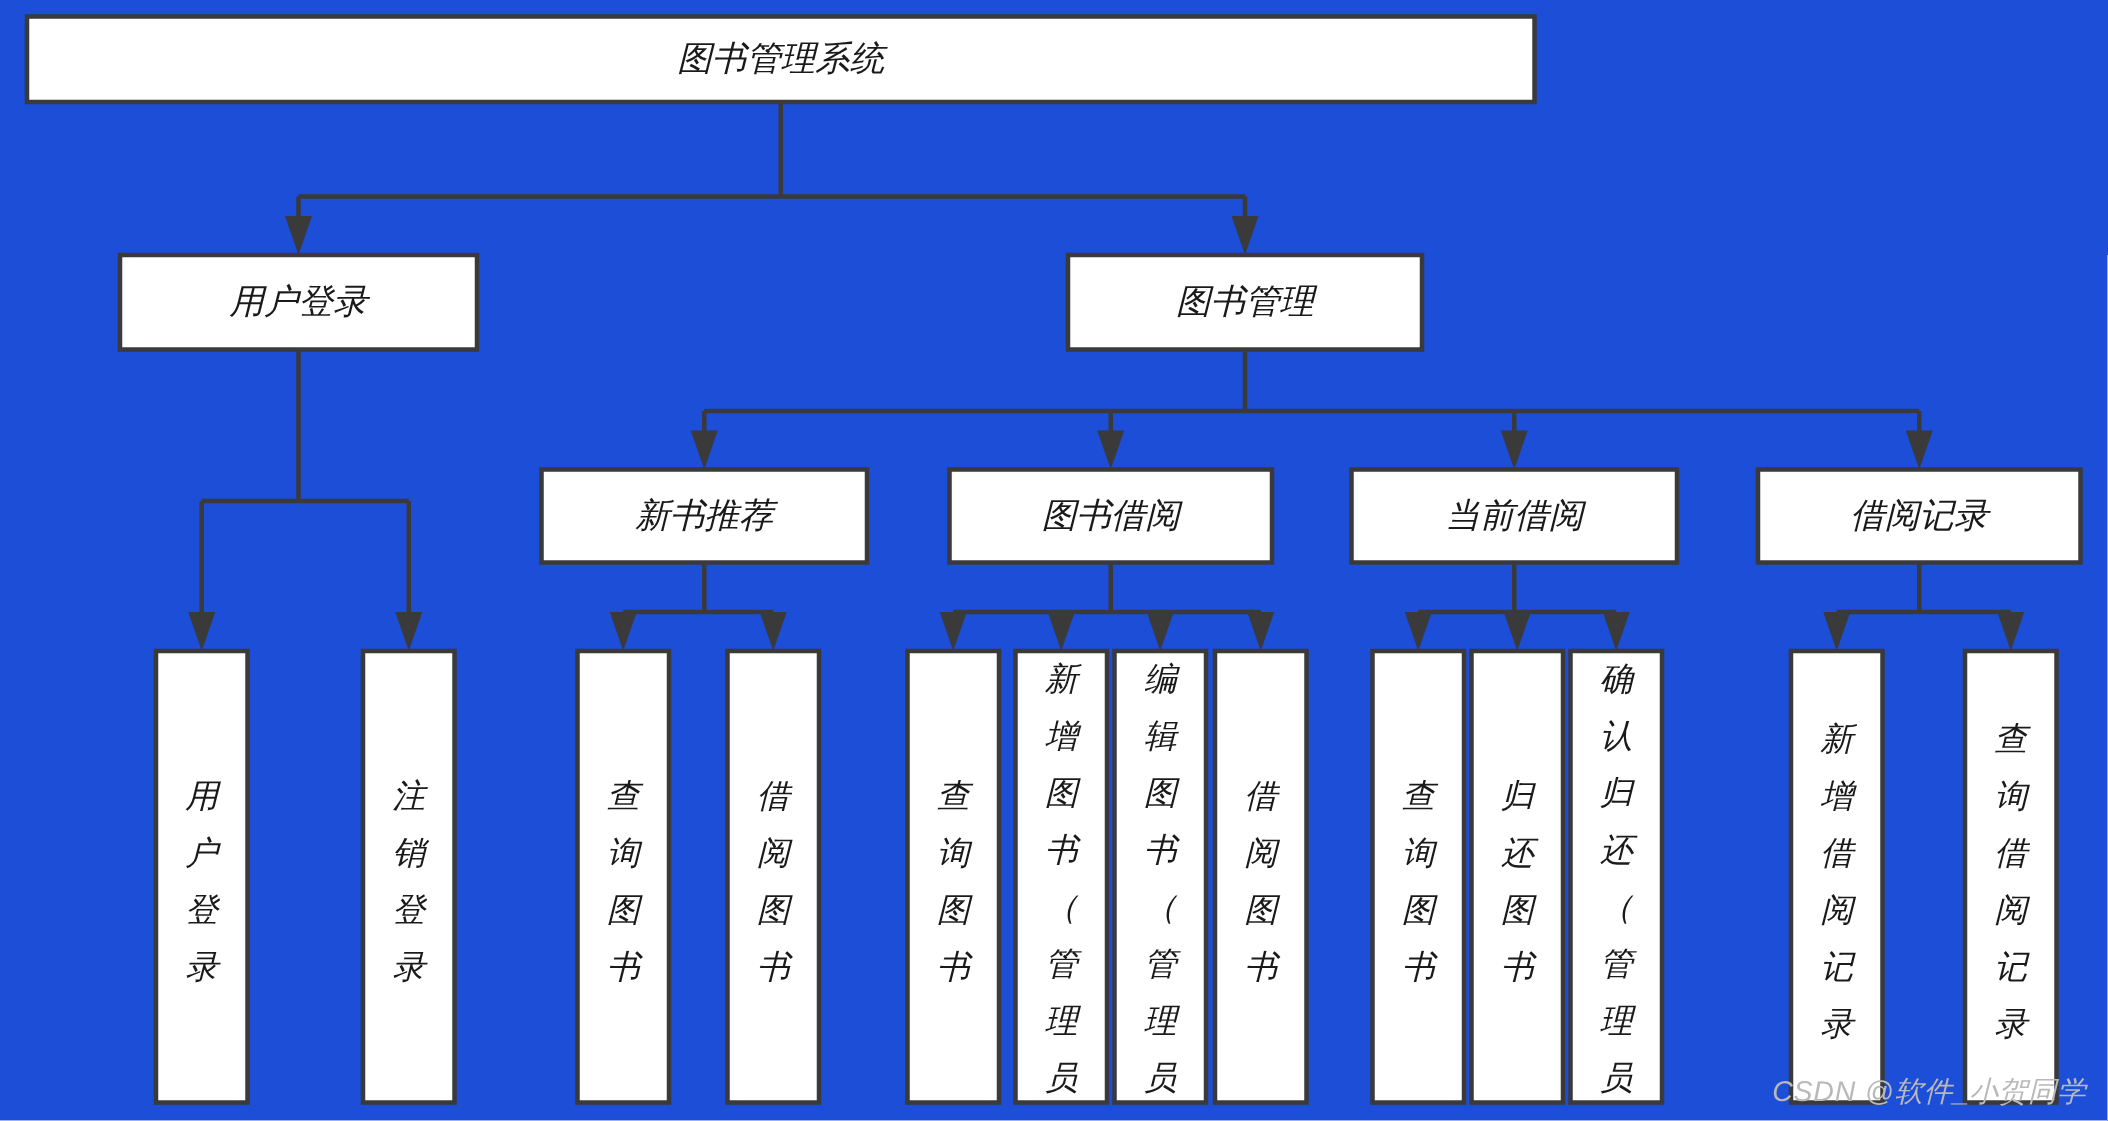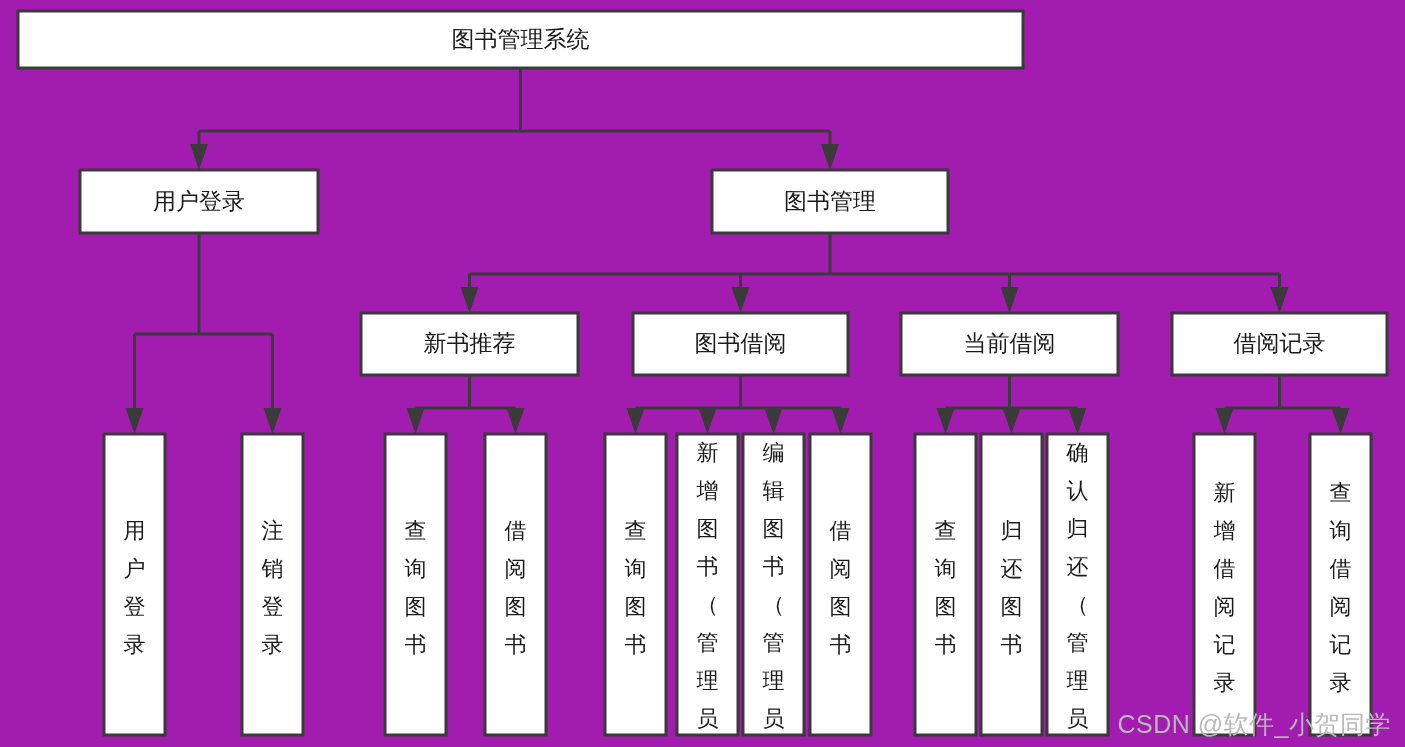--- a/index.html
+++ b/index.html
@@ -8,22 +8,23 @@
     padding: 0;
     background: #ffffff;
   }
   body {
     font-family: "Liberation Sans", "DejaVu Sans", sans-serif;
   }
   #canvas {
     position: relative;
     width: 1405px;
     height: 747px;
-    background: #a21caf;
+    background: #1d4ed8;
     overflow: hidden;
+    font-style: italic;
   }
   #diagram-svg {
     position: absolute;
     left: 0;
     top: 0;
     width: 1405px;
     height: 747px;
   }
   .node-box {
     fill: #ffffff;
@@ -53,21 +54,21 @@
     font-family: "Liberation Sans", "DejaVu Sans", sans-serif;
     font-size: 22px;
     text-anchor: middle;
     white-space: pre;
   }
   .watermark {
     position: absolute;
     right: 14px;
     bottom: 6px;
     font-family: "Liberation Sans", "DejaVu Sans", sans-serif;
-    font-size: 25px;
+    font-size: 19px;
     color: #b9b9b9;
     letter-spacing: 0.5px;
     user-select: none;
     pointer-events: none;
   }
 </style>
 </head>
 <body>
 
 <div id="canvas">

